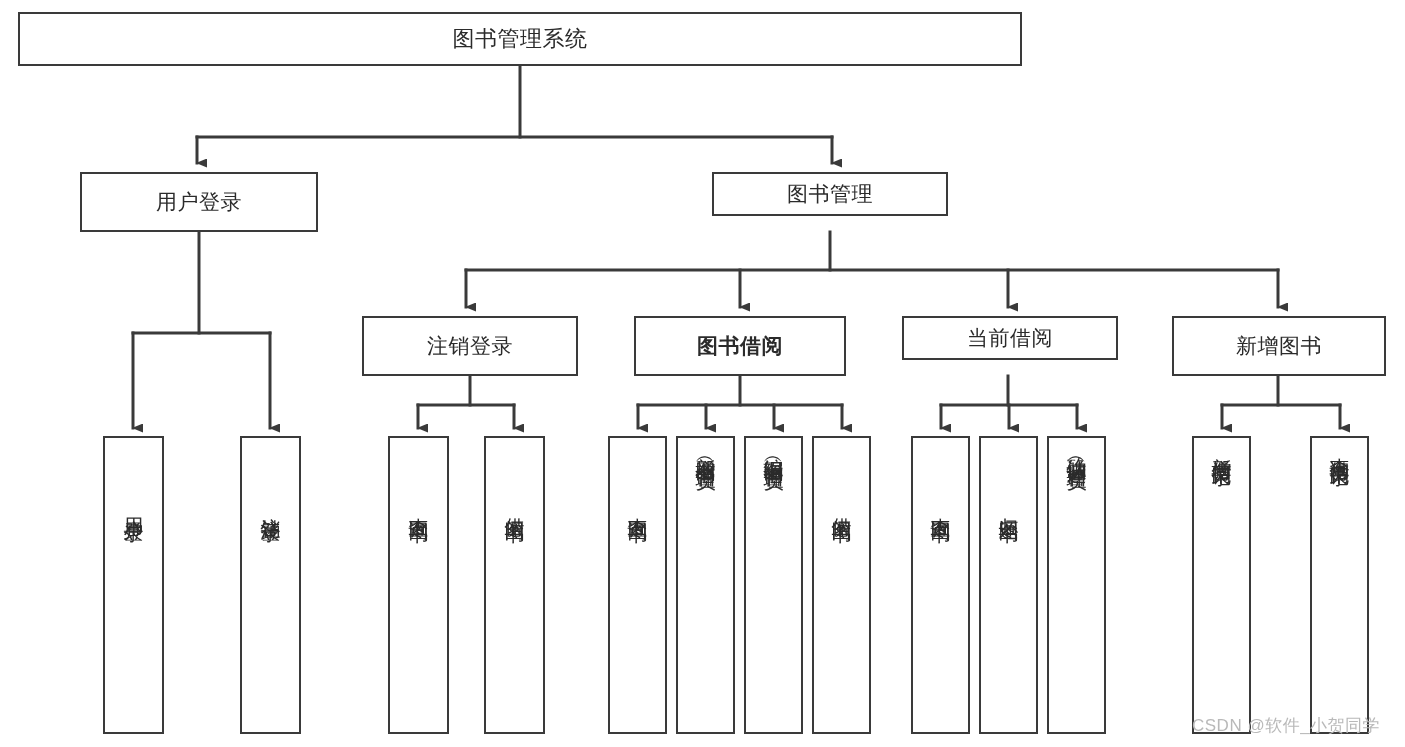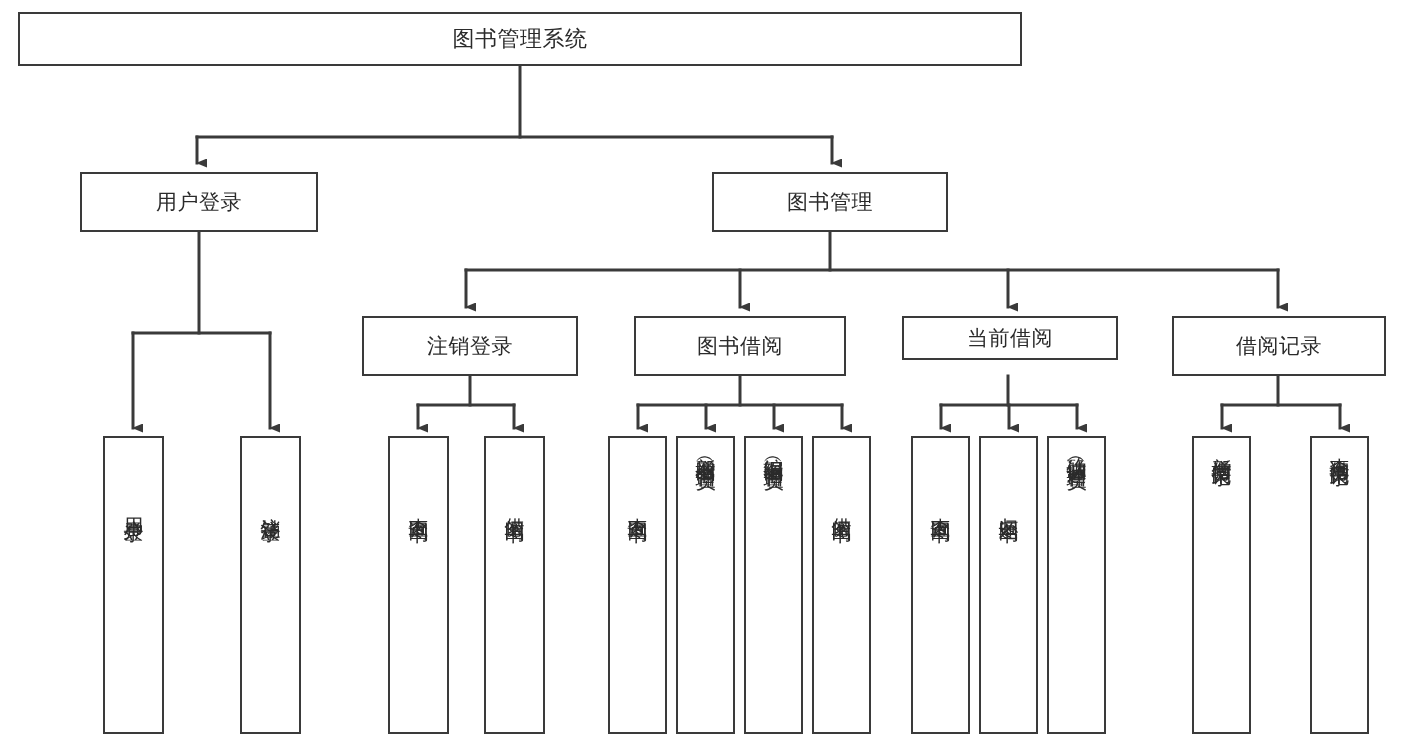--- a/index.html
+++ b/index.html
@@ -133,35 +133,35 @@
     </g>
   </svg>
 
   <div class="node horiz root" style="left:18px; top:12px; width:1004px; height:54px;">
     <span class="node-label">图书管理系统</span>
   </div>
 
   <div class="node horiz" style="left:80px; top:172px; width:238px; height:60px;">
     <span class="node-label">用户登录</span>
   </div>
-  <div class="node horiz" style="left:712px; top:172px; width:236px; height:60px;">
+  <div class="node horiz" style="left:712px; top:172px; width:236px; height:44px;">
     <span class="node-label">图书管理</span>
   </div>
 
   <div class="node horiz" style="left:362px; top:316px; width:216px; height:60px;">
     <span class="node-label">注销登录</span>
   </div>
-  <div class="node horiz" style="left:634px; top:316px; width:212px; height:60px;">
+  <div class="node horiz" style="left:634px; top:316px; width:212px; height:60px;font-weight:bold;">
     <span class="node-label">图书借阅</span>
   </div>
   <div class="node horiz" style="left:902px; top:316px; width:216px; height:44px;">
     <span class="node-label">当前借阅</span>
   </div>
   <div class="node horiz" style="left:1172px; top:316px; width:214px; height:60px;">
-    <span class="node-label">借阅记录</span>
+    <span class="node-label">新增图书</span>
   </div>
 
   <div class="node vert center" style="left:103px; top:436px; width:61px; height:298px;">
     <span class="node-label">用户登录</span>
   </div>
   <div class="node vert center" style="left:240px; top:436px; width:61px; height:298px;">
     <span class="node-label">注销登录</span>
   </div>
 
   <div class="node vert center" style="left:388px; top:436px; width:61px; height:298px;">
@@ -194,14 +194,15 @@
     <span class="node-label">确认归还（管理员）</span>
   </div>
 
   <div class="node vert" style="left:1192px; top:436px; width:59px; height:298px;">
     <span class="node-label">新增借阅记录</span>
   </div>
   <div class="node vert" style="left:1310px; top:436px; width:59px; height:298px;">
     <span class="node-label">查询借阅记录</span>
   </div>
 
+  <div class="watermark" style="left:1192px; top:714px;">CSDN @软件_小贺同学</div>
 
 </div>
 
 </body></html>

